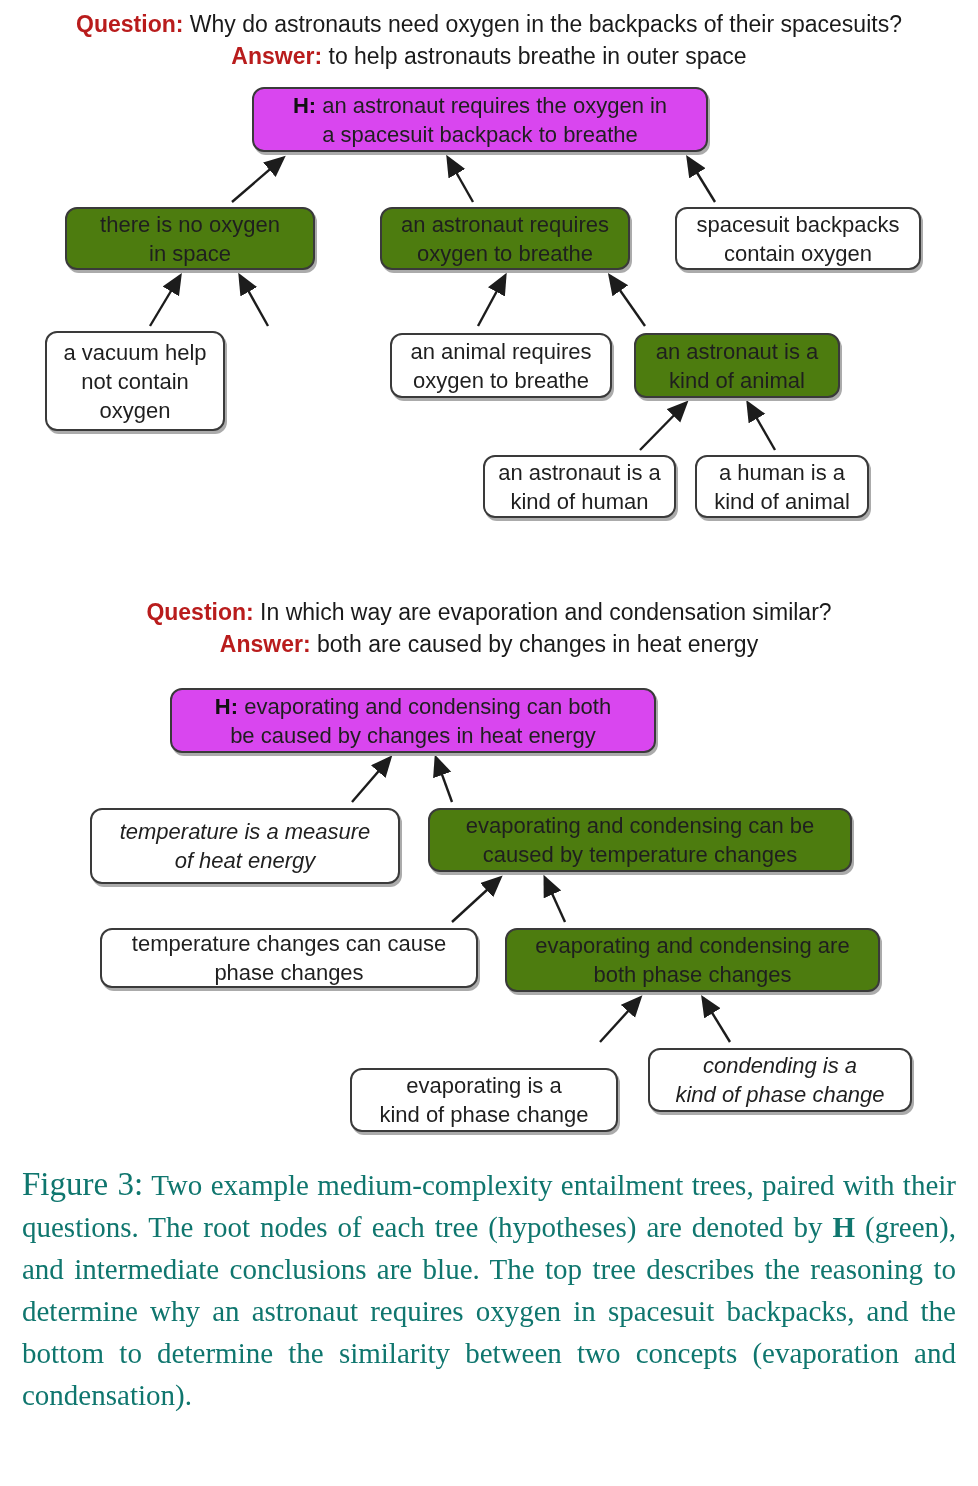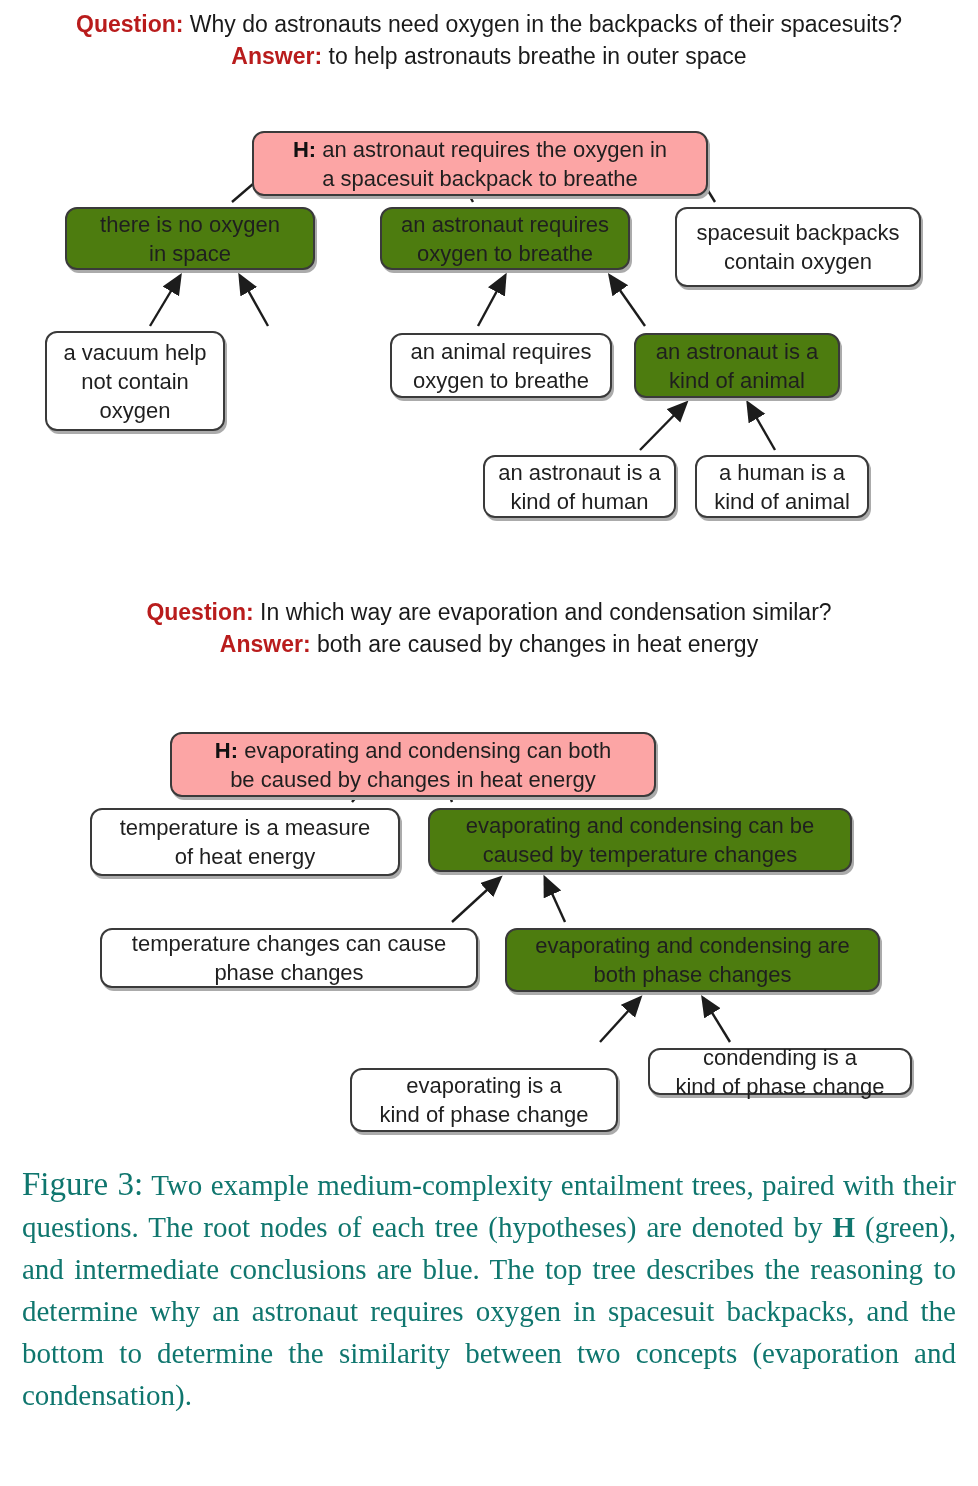--- a/index.html
+++ b/index.html
@@ -13,21 +13,21 @@
   .arrows{position:absolute; left:0; top:0; pointer-events:none;}
   .ar{stroke:#1c1c1c; stroke-width:2.4;}
   .node{
     position:absolute; display:flex; align-items:center; justify-content:center;
     border:2.5px solid #3a3a3a; border-radius:12px; box-sizing:border-box;
     box-shadow:2px 3px 0 #ababab; background:#ffffff;
   }
   .node .inner{ text-align:center; font-size:22px; line-height:29px; color:#1f1f1f; padding:0 6px;}
   .node .nt{ white-space:pre-line; }
   .node .hl{ font-weight:700; color:#111; }
-  .green{ background:#fca5a5;margin-top:44px; }
+  .green{ background:#d946ef; }
   .blue{ background:#4d7c0f; }
   .white{ background:#ffffff; }
   .caption{
     position:absolute; left:22px; top:1163px; width:934px;
     font-family:"Liberation Serif","DejaVu Serif",serif;
     font-size:29px; line-height:42px; color:#0f766e; text-align:justify;
   }
   .cap-label{ font-size:33px; }
   .caption b{ font-weight:700; }
 </style>
@@ -75,21 +75,21 @@
 a spacesuit backpack to breathe</span></div>
   </div>
   <div class="node blue" style="left:65px; top:207px; width:250px; height:63px;">
     <div class="inner"><span class="nt">there is no oxygen
 in space</span></div>
   </div>
   <div class="node blue" style="left:380px; top:207px; width:250px; height:63px;">
     <div class="inner"><span class="nt">an astronaut requires
 oxygen to breathe</span></div>
   </div>
-  <div class="node white" style="left:675px; top:207px; width:246px; height:80px;">
+  <div class="node white" style="left:675px; top:207px; width:246px; height:63px;">
     <div class="inner"><span class="nt">spacesuit backpacks
 contain oxygen</span></div>
   </div>
   <div class="node white" style="left:45px; top:331px; width:180px; height:100px;">
     <div class="inner"><span class="nt">a vacuum help
 not contain
 oxygen</span></div>
   </div>
   <div class="node white" style="left:390px; top:333px; width:222px; height:65px;">
     <div class="inner"><span class="nt">an animal requires
@@ -110,41 +110,41 @@
 
   <div class="qa" style="top:596px;">
     <div class="qline"><b>Question:</b> <span>In which way are evaporation and condensation similar?</span></div>
     <div class="qline"><b>Answer:</b> <span>both are caused by changes in heat energy</span></div>
   </div>
 
   <div class="node green" style="left:170px; top:688px; width:486px; height:65px;">
     <div class="inner"><span class="hl">H:</span> <span class="nt">evaporating and condensing can both
 be caused by changes in heat energy</span></div>
   </div>
-  <div class="node white" style="left:90px; top:808px; width:310px; height:68px;">
+  <div class="node white" style="left:90px; top:808px; width:310px; height:76px;font-style:italic;">
     <div class="inner"><span class="nt">temperature is a measure
 of heat energy</span></div>
   </div>
   <div class="node blue" style="left:428px; top:808px; width:424px; height:64px;">
     <div class="inner"><span class="nt">evaporating and condensing can be
 caused by temperature changes</span></div>
   </div>
   <div class="node white" style="left:100px; top:928px; width:378px; height:60px;">
     <div class="inner"><span class="nt">temperature changes can cause
 phase changes</span></div>
   </div>
   <div class="node blue" style="left:505px; top:928px; width:375px; height:64px;">
     <div class="inner"><span class="nt">evaporating and condensing are
 both phase changes</span></div>
   </div>
   <div class="node white" style="left:350px; top:1048px; width:268px; height:64px;margin-top:20px;">
     <div class="inner"><span class="nt">evaporating is a
 kind of phase change</span></div>
   </div>
-  <div class="node white" style="left:648px; top:1048px; width:264px; height:47px;">
+  <div class="node white" style="left:648px; top:1048px; width:264px; height:64px;font-style:italic;">
     <div class="inner"><span class="nt">condending is a
 kind of phase change</span></div>
   </div>
 
   <div class="caption">
     <span class="cap-label">Figure 3:</span> <span>Two example medium-complexity entailment trees, paired with their questions. The root nodes of each tree (hypotheses) are denoted by </span><b>H</b><span> (green), and intermediate conclusions are blue. The top tree describes the reasoning to determine why an astronaut requires oxygen in spacesuit backpacks, and the bottom to determine the similarity between two concepts (evaporation and condensation).</span>
   </div>
 
 </div>
 

